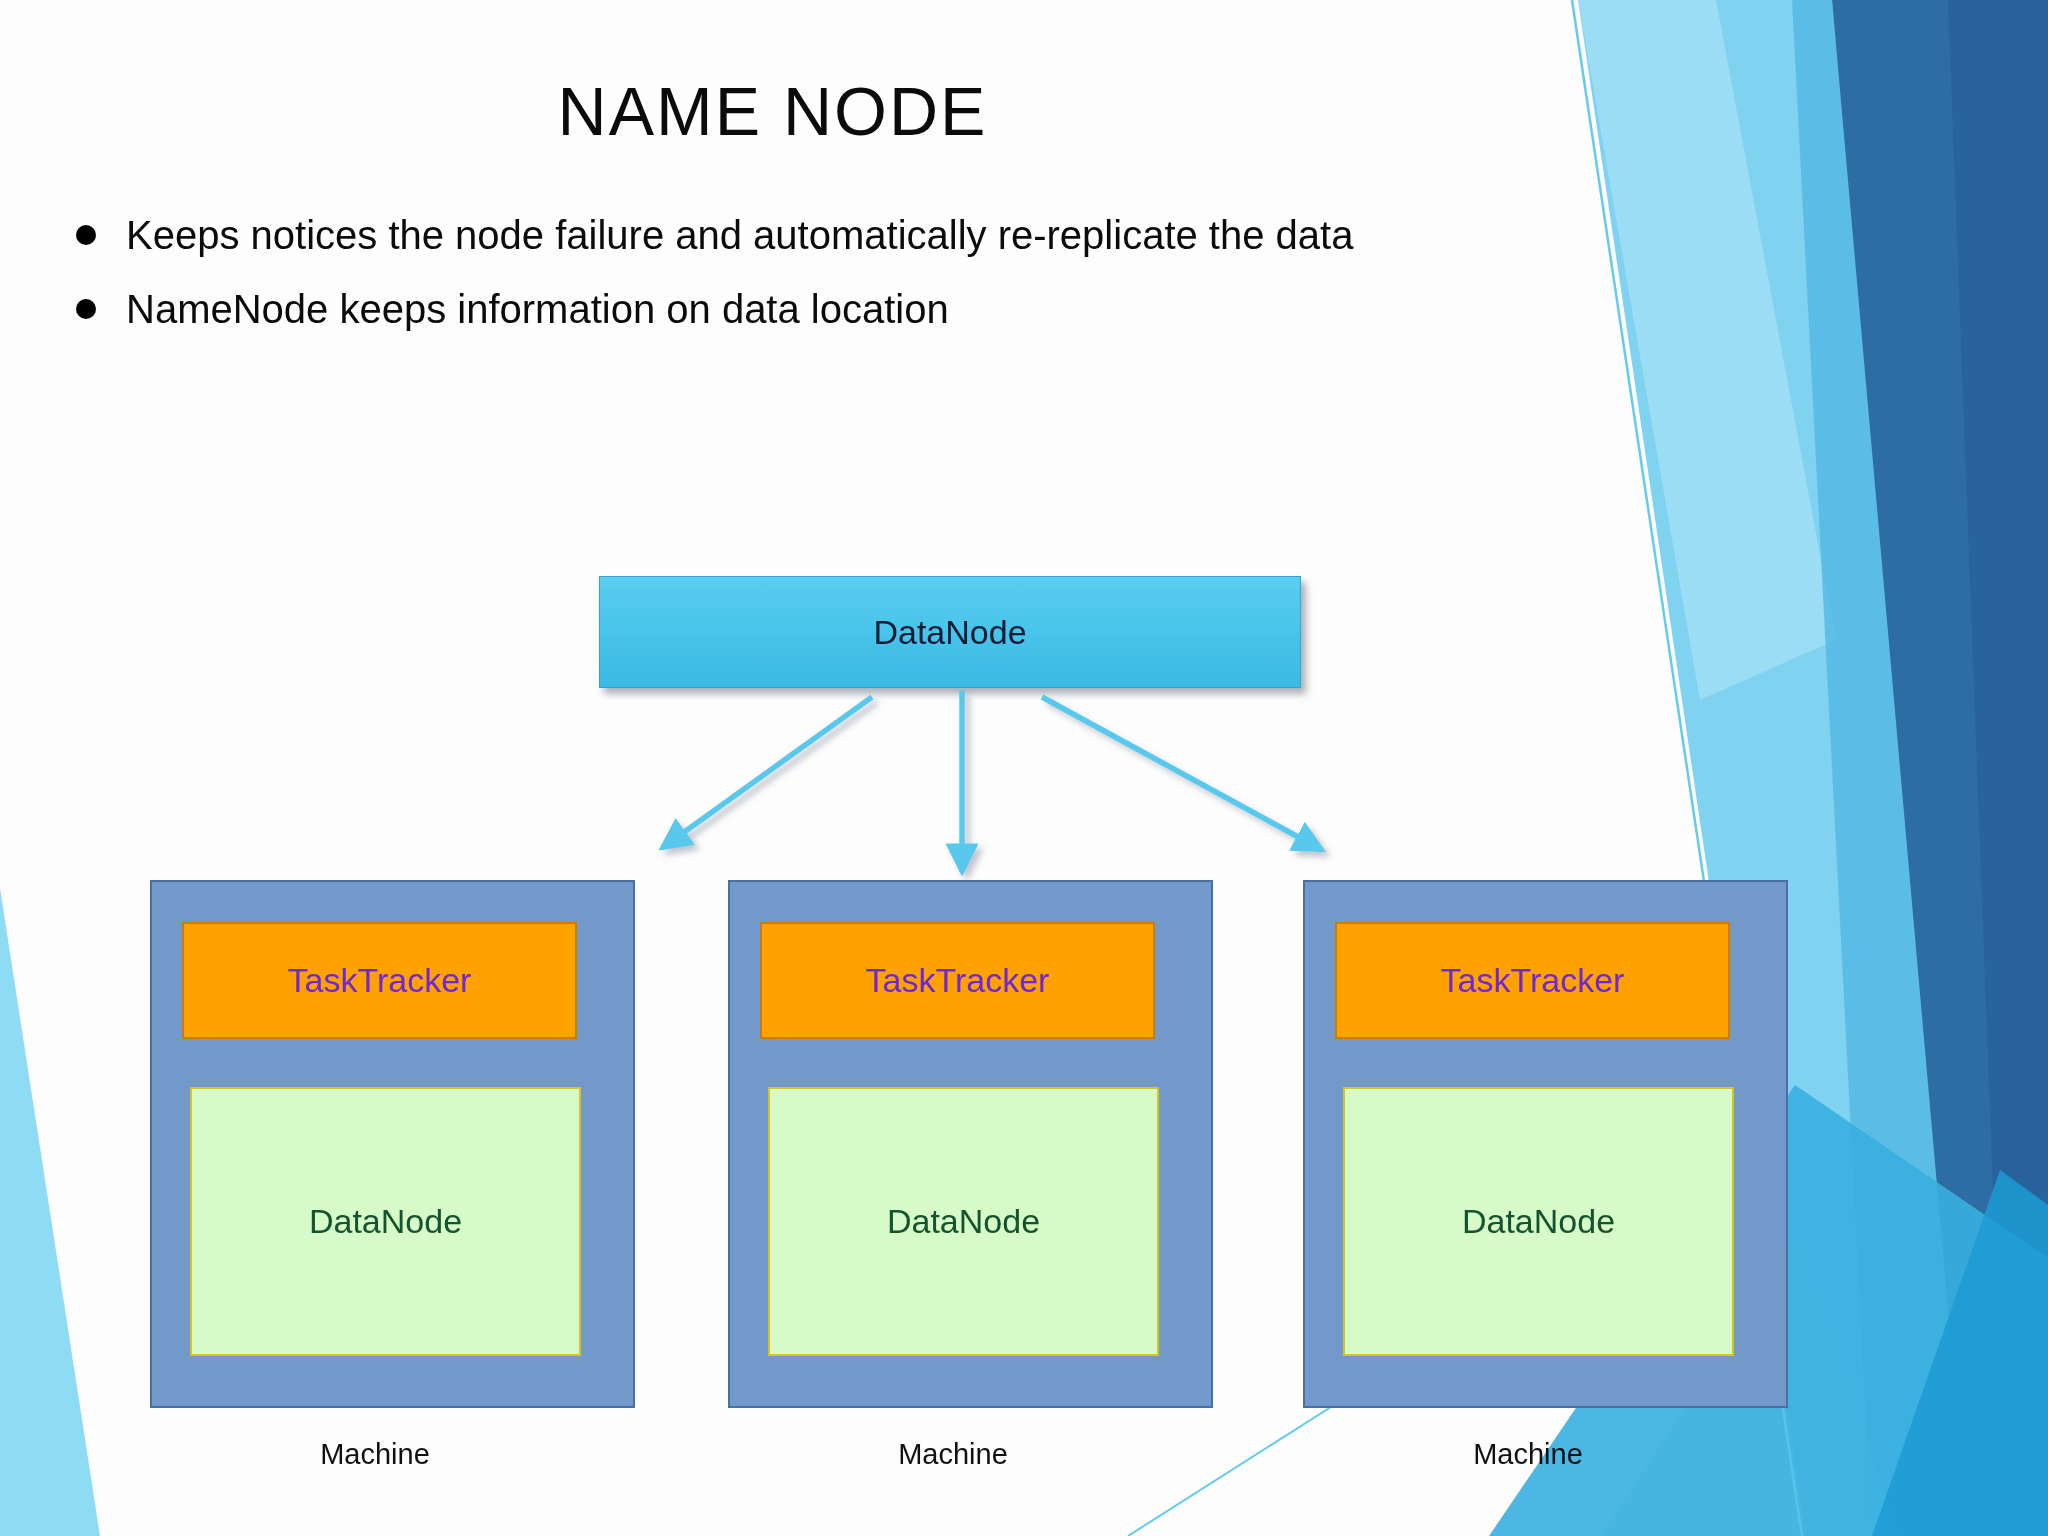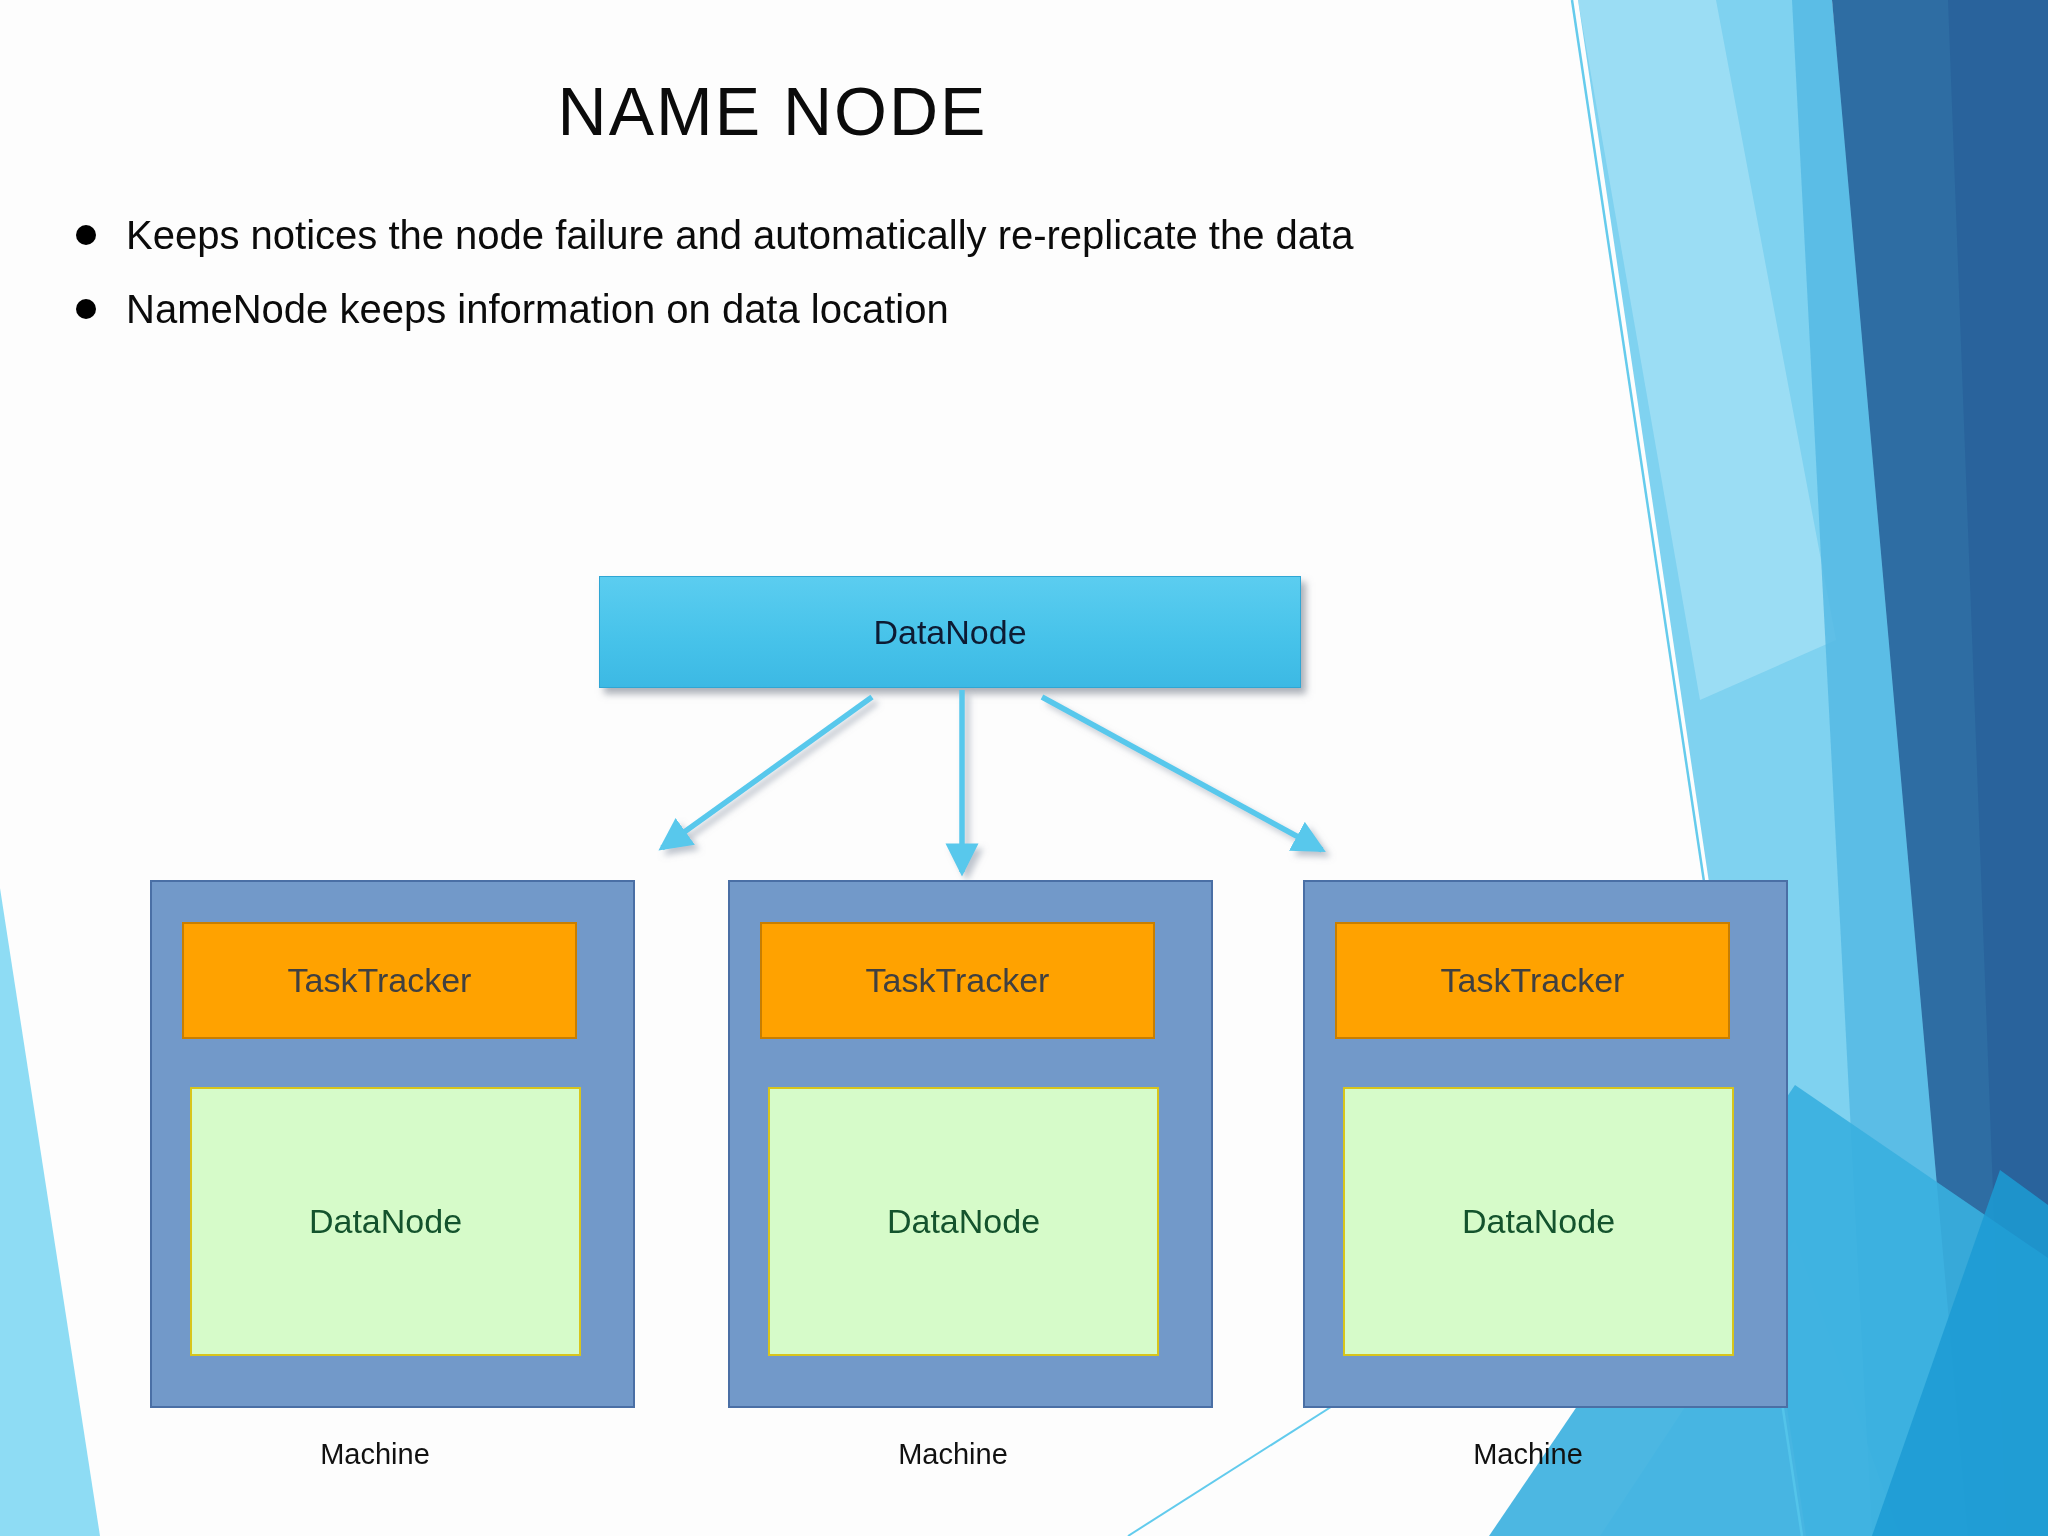--- a/index.html
+++ b/index.html
@@ -37,21 +37,21 @@
     box-sizing:border-box;
   }
   .machine.m1{left:150px}
   .machine.m2{left:728px}
   .machine.m3{left:1303px}
   .tt{
     position:absolute;left:30px;right:56px;top:40px;height:113px;
     background:var(--tasktracker-fill,#ffa200);
     border:2px solid var(--tasktracker-border,#c87e00);
     display:flex;align-items:center;justify-content:center;
-    font-size:34px;color:#404040;
+    font-size:34px;color:#6d28d9;
   }
   .dn{
     position:absolute;left:38px;right:52px;top:205px;height:265px;
     background:var(--datanode-fill,#d6fbc9);
     border:2px solid var(--datanode-border,#d8c51b);
     display:flex;align-items:center;justify-content:center;
     font-size:34px;color:#14532d;
   }
   .caption{
     position:absolute;top:1438px;width:450px;text-align:center;font-size:29px;color:#111;

